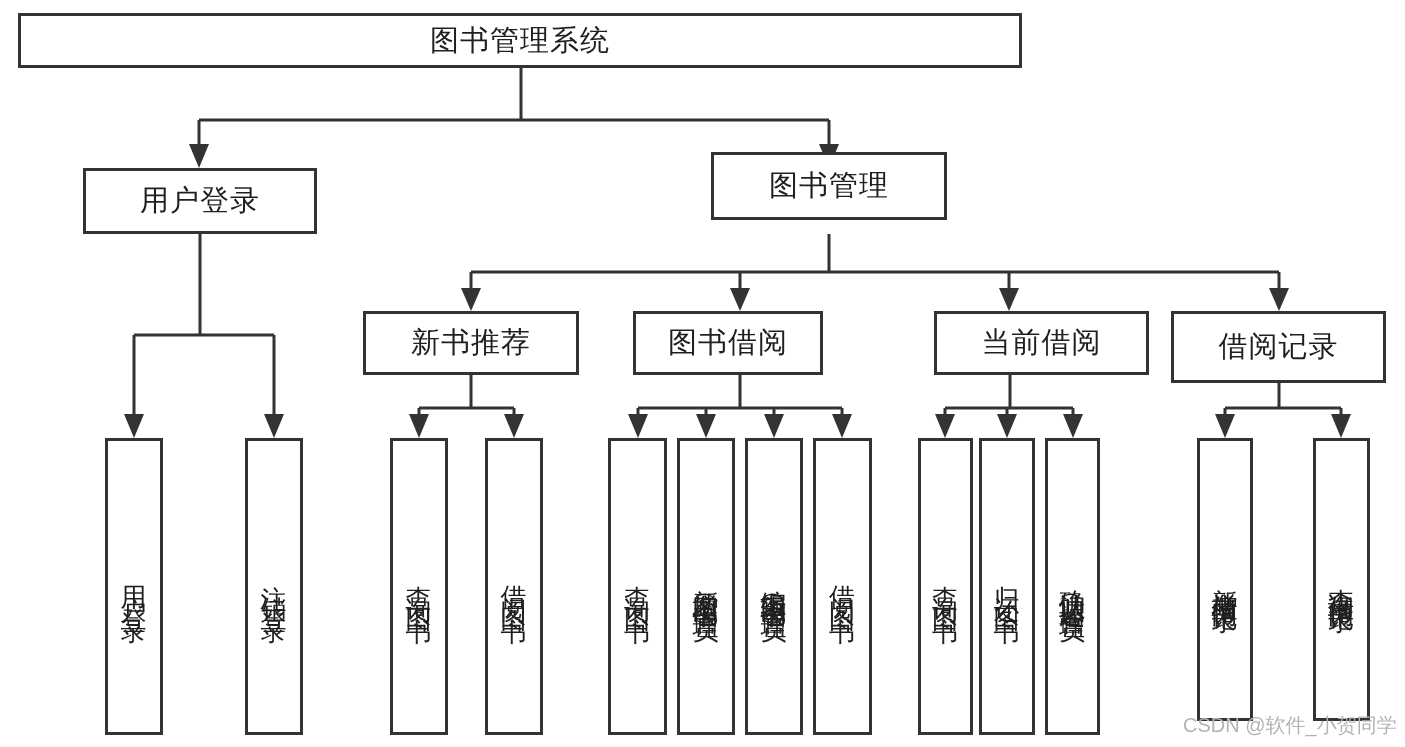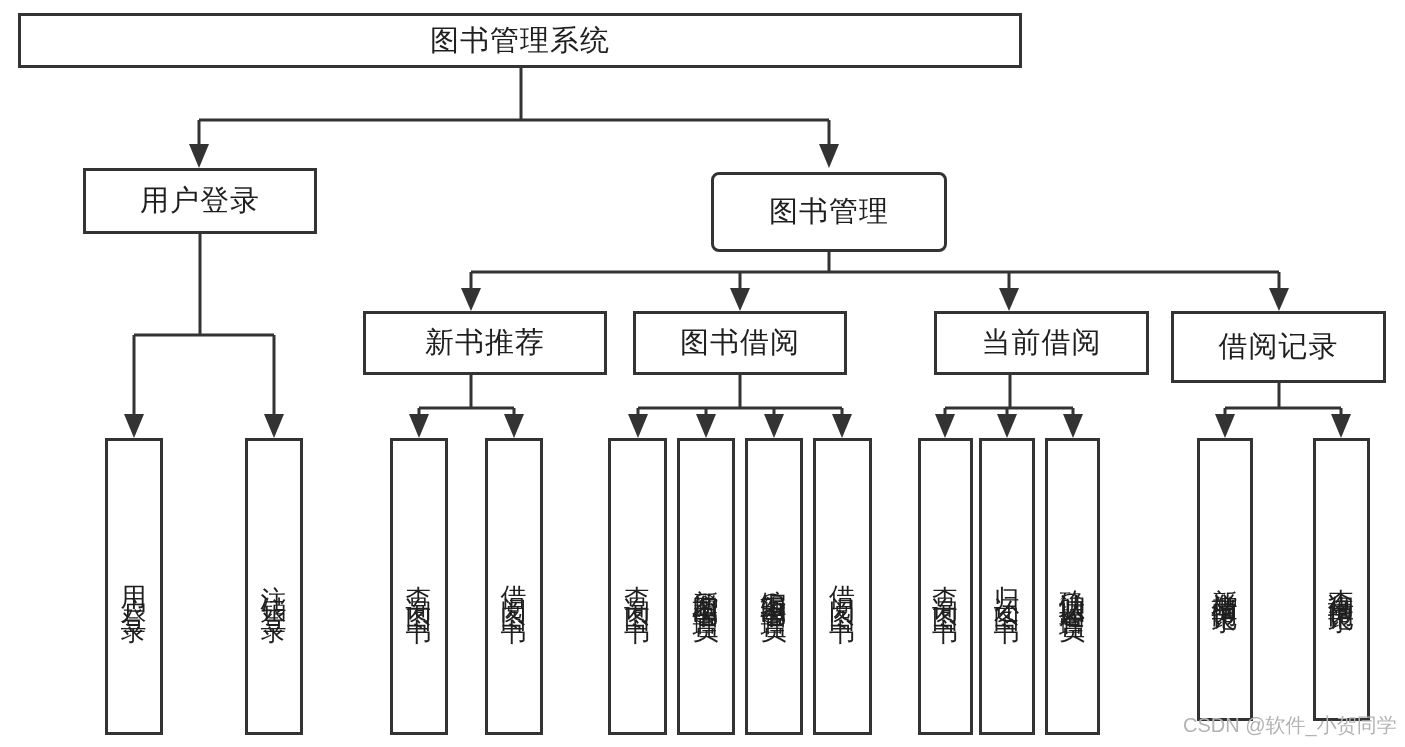--- a/index.html
+++ b/index.html
@@ -31,23 +31,23 @@
     writing-mode:vertical-rl;
     text-orientation:mixed;
     font-size:26px;
     letter-spacing:11px;
     line-height:1;
   }
   .vbox .label.compact{letter-spacing:4px;}
   
   .n-root{left:18px;top:13px;width:1004px;height:55px;}
   .n-user-login{left:83px;top:168px;width:234px;height:66px;}
-  .n-book-mgmt{left:711px;top:172px;width:236px;height:80px;border-radius:8px;}
-  .n-l3-1{left:363px;top:311px;width:244px;height:64px;}
-  .n-l3-2{left:633px;top:311px;width:214px;height:64px;}
+  .n-book-mgmt{left:711px;top:152px;width:236px;height:68px;}
+  .n-l3-1{left:363px;top:311px;width:216px;height:64px;}
+  .n-l3-2{left:633px;top:311px;width:190px;height:64px;}
   .n-l3-3{left:902px;top:311px;width:215px;height:64px;margin-left:32px;}
   .n-l3-4{left:1171px;top:311px;width:215px;height:72px;}
   .lf-1{left:105px;top:438px;width:58px;height:297px;}
   .lf-2{left:245px;top:438px;width:58px;height:297px;}
   .lf-3{left:390px;top:438px;width:58px;height:297px;}
   .lf-4{left:485px;top:438px;width:58px;height:297px;}
   .lf-5{left:608px;top:438px;width:59px;height:297px;}
   .lf-6{left:677px;top:438px;width:58px;height:297px;}
   .lf-7{left:745px;top:438px;width:58px;height:297px;}
   .lf-8{left:813px;top:438px;width:59px;height:297px;}

